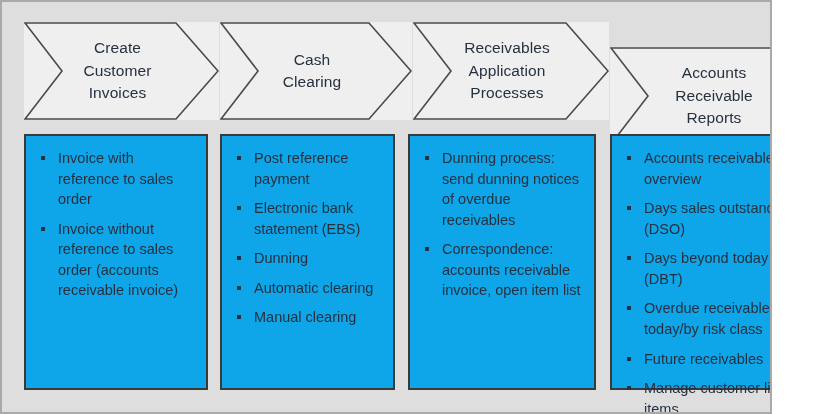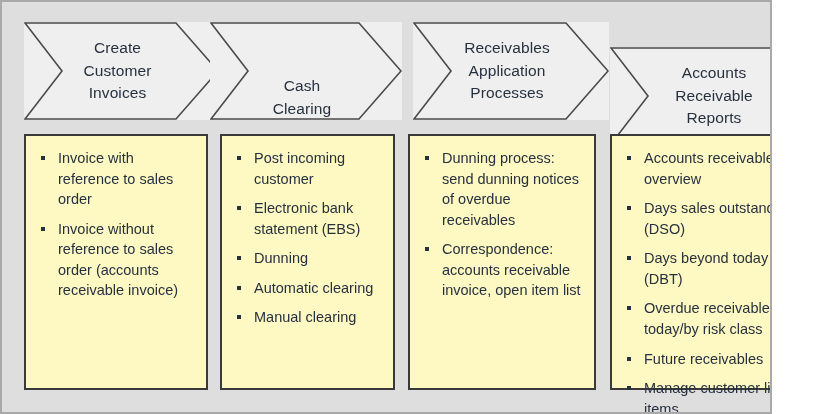--- a/index.html
+++ b/index.html
@@ -51,21 +51,21 @@
     letter-spacing: 0.1px;
     padding-left: 18px;
     padding-right: 26px;
   }
 
   
   .content-box {
     position: absolute;
     top: 132px;
     height: 256px;
-    background: #fef9c3;
+    background: #0ea5e9;
     border: 2px solid #3a3a3a;
     box-sizing: border-box;
     padding: 12px 8px 8px 10px;
   }
   .bullet-list {
     list-style: none;
     margin: 0;
     padding: 0;
   }
   .bullet-list li {
@@ -97,21 +97,21 @@
       <svg class="chev-border" viewBox="0 0 195 98" preserveAspectRatio="none">
         <polygon points="1,1 152,1 194,49 152,97 1,97 38,49" fill="#f0efef" stroke="#4a4a4a" stroke-width="1.6" vector-effect="non-scaling-stroke"></polygon>
       </svg>
       <div class="chevron-label">
         <div>Create</div>
         <div>Customer</div>
         <div>Invoices</div>
       </div>
     </div>
 
-    <div class="chevron" style="left:208px; width:192px;align-items:flex-end;">
+    <div class="chevron" style="left:218px; width:192px;">
       <svg class="chev-border" viewBox="0 0 192 98" preserveAspectRatio="none">
         <polygon points="1,1 149,1 191,49 149,97 1,97 38,49" fill="#f0efef" stroke="#4a4a4a" stroke-width="1.6" vector-effect="non-scaling-stroke"></polygon>
       </svg>
       <div class="chevron-label">
         <div>Cash</div>
         <div>Clearing</div>
       </div>
     </div>
 
     <div class="chevron" style="left:411px; width:196px;">
@@ -140,21 +140,21 @@
 
   <div class="content-box" style="left:22px; width:184px;">
     <ul class="bullet-list">
       <li>Invoice with reference to sales order</li>
       <li>Invoice without reference to sales order (accounts receivable invoice)</li>
     </ul>
   </div>
 
   <div class="content-box" style="left:218px; width:175px;">
     <ul class="bullet-list">
-      <li>Post incoming customer</li>
+      <li>Post reference payment</li>
       <li>Electronic bank statement (EBS)</li>
       <li>Dunning</li>
       <li>Automatic clearing</li>
       <li>Manual clearing</li>
     </ul>
   </div>
 
   <div class="content-box" style="left:406px; width:188px;">
     <ul class="bullet-list">
       <li>Dunning process: send dunning notices of overdue receivables</li>

